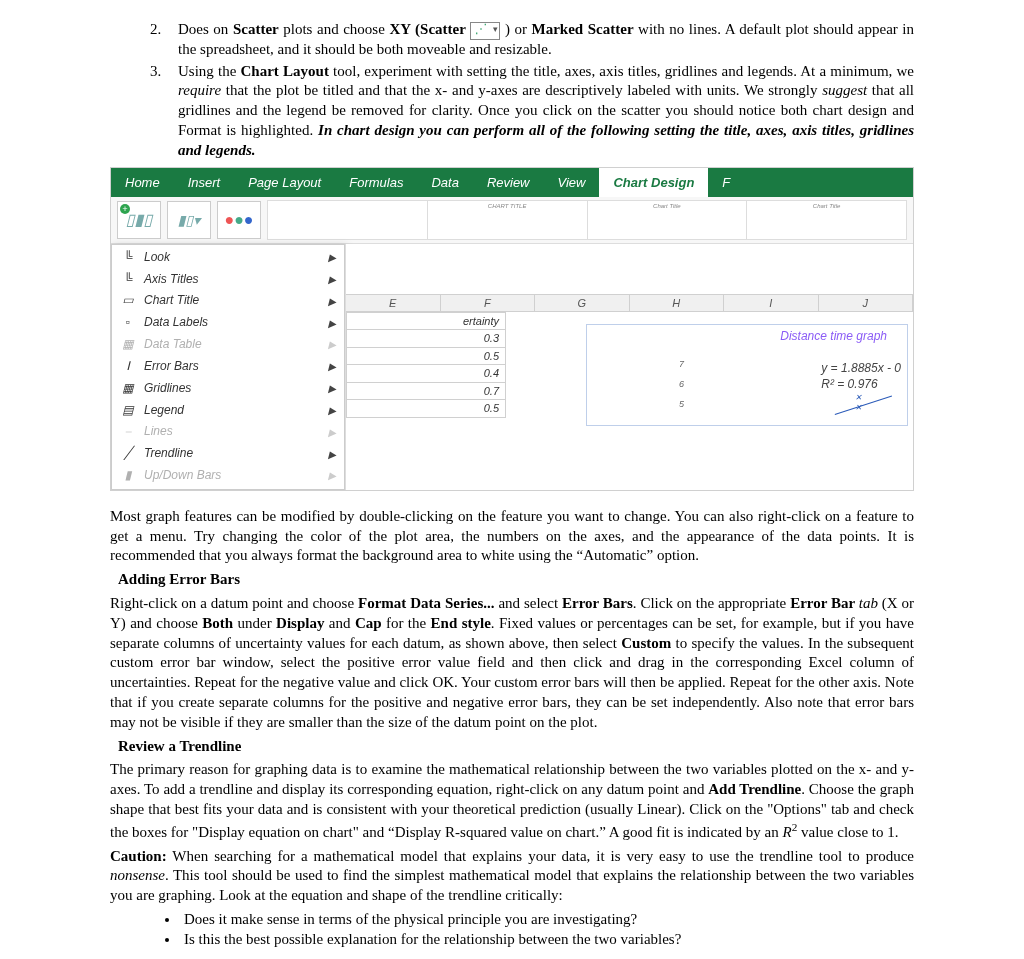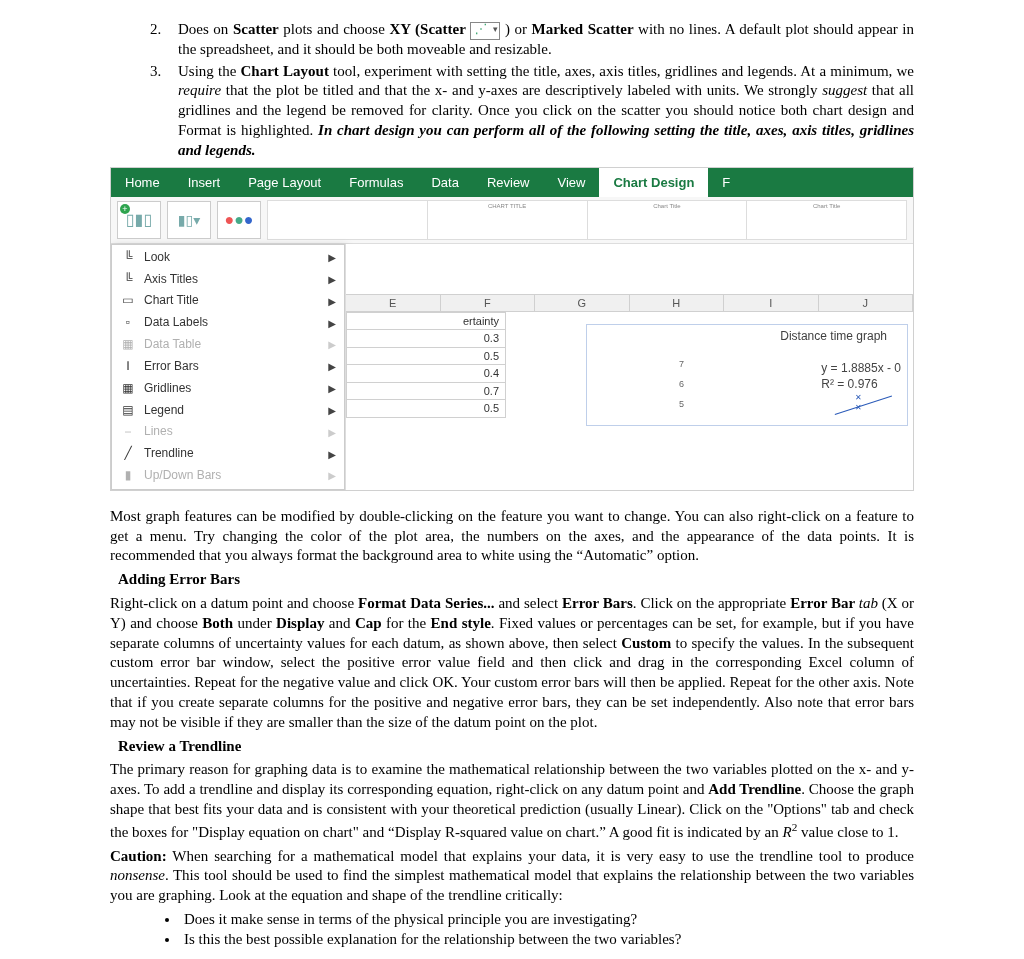--- a/index.html
+++ b/index.html
@@ -42,20 +42,21 @@
 
   
   .ribbon-wrap {
     margin: 6px 0 16px 0;
     border: 1px solid #d0d0d0;
     font-family: -apple-system, "Segoe UI", Arial, sans-serif;
     font-size: 12px;
     color: #333;
     overflow: hidden;
     background: #f3f3f3;
+    font-style: italic;
   }
   .tabs {
     display: flex;
     background: #1a7a42;
     color: #fff;
     font-size: 13px;
   }
   .tab { padding: 6px 14px; }
   .tab.active {
     background: #fff;
@@ -162,21 +163,21 @@
   .chart-box {
     position: absolute;
     left: 240px; top: 80px;
     width: 320px; height: 100px;
     border: 1px solid #bfcfea;
     background: #fff;
   }
   .chart-title {
     text-align: right;
     font-size: 12px;
-    color: #404040;
+    color: #8b5cf6;
     padding: 4px 20px 0 0;
   }
   .chart-eq {
     position: absolute;
     right: 6px; bottom: 32px;
     font-size: 12px;
     color: #444;
     text-align: left;
   }
   .chart-axis-y {

